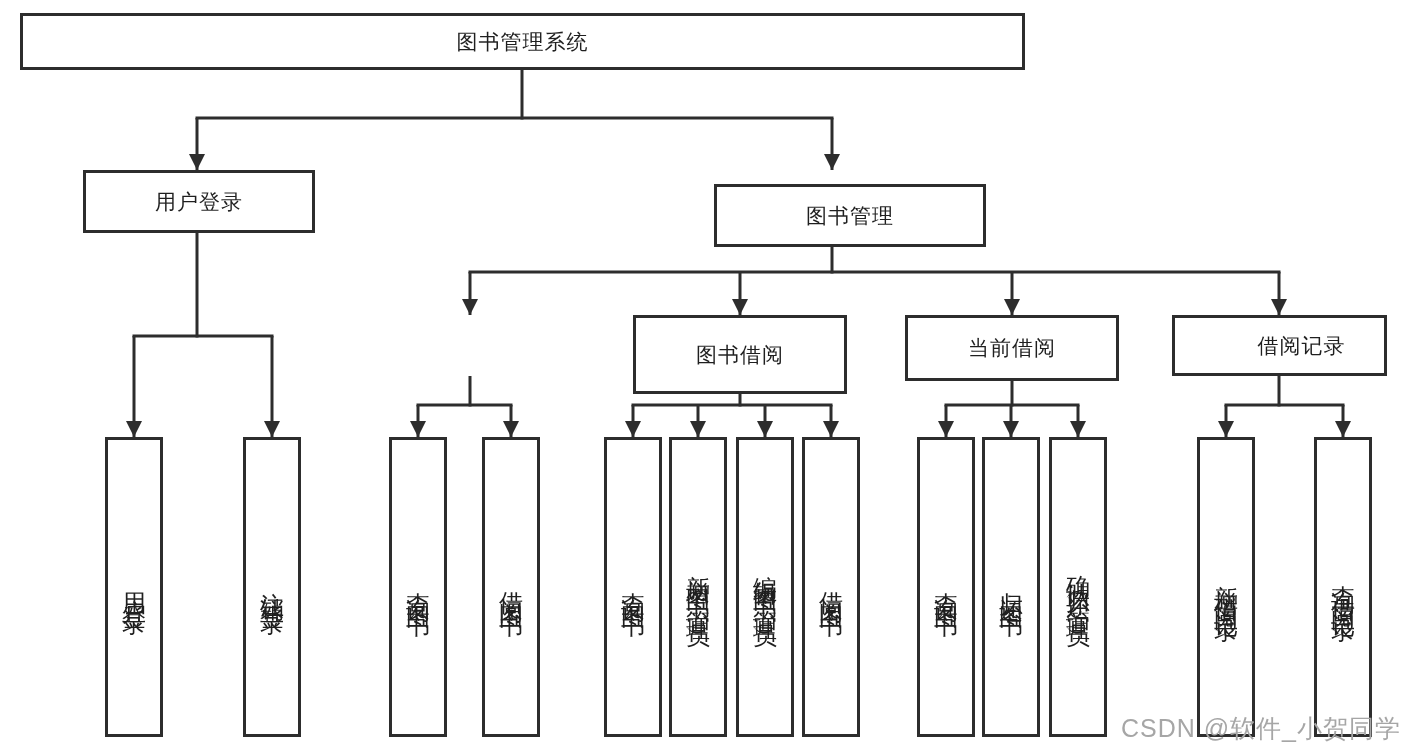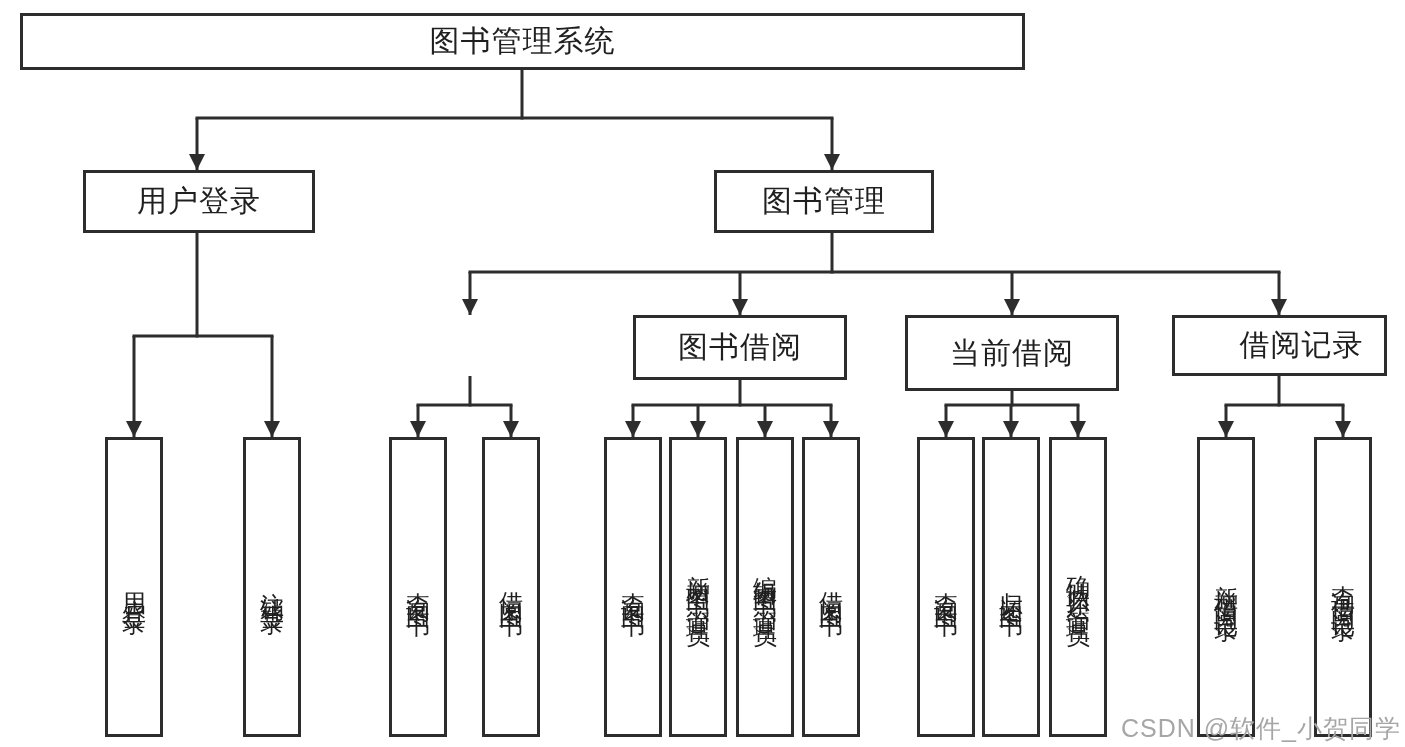--- a/index.html
+++ b/index.html
@@ -12,21 +12,21 @@
   }
   .box{
     position:absolute;
     box-sizing:border-box;
     border:3px solid #2d2d2d;
     background:#ffffff;
     display:flex;
     align-items:center;
     justify-content:center;
     color:#1f1f1f;
-    font-size:30px;
+    font-size:21px;
     letter-spacing:1px;
     z-index:2;
   }
   .vbox{
     writing-mode:vertical-rl;
     text-orientation:mixed;
     font-size:24px;
     letter-spacing:7px;
     line-height:1;
   }
@@ -40,24 +40,24 @@
     right:4px;top:712px;
     font-size:25px;
     color:#a6a6a6;
     letter-spacing:1px;
     z-index:5;
     white-space:nowrap;
   }
   
   .b-root {left:20px;  top:13px;  width:1005px;height:57px;}
   .b-l2-0 {left:83px;  top:170px; width:232px; height:63px;}
-  .b-l2-1 {left:714px; top:170px; width:220px; height:63px;}
+  .b-l2-1 {left:714px; top:184px; width:272px; height:63px;}
   .b-l3-0 {left:363px; top:315px; width:214px; height:61px;}
-  .b-l3-1 {left:633px; top:315px; width:214px; height:65px;}
-  .b-l3-2 {left:905px; top:315px; width:214px; height:76px;}
+  .b-l3-1 {left:633px; top:315px; width:214px; height:79px;}
+  .b-l3-2 {left:905px; top:315px; width:214px; height:66px;}
   .b-l3-3 {left:1172px;top:315px; width:215px; height:61px;padding-left:44px;}
   .leaf   {top:437px;  width:58px; height:300px;}
   .b-a0{left:105px;}  .b-a1{left:243px;}
   .b-b0{left:389px;}  .b-b1{left:482px;}
   .b-c0{left:604px;}  .b-c1{left:669px;}  .b-c2{left:736px;}  .b-c3{left:802px;}
   .b-d0{left:917px;}  .b-d1{left:982px;}  .b-d2{left:1049px;}
   .b-e0{left:1197px;} .b-e1{left:1314px;}
 </style>
 </head>
 <body>

